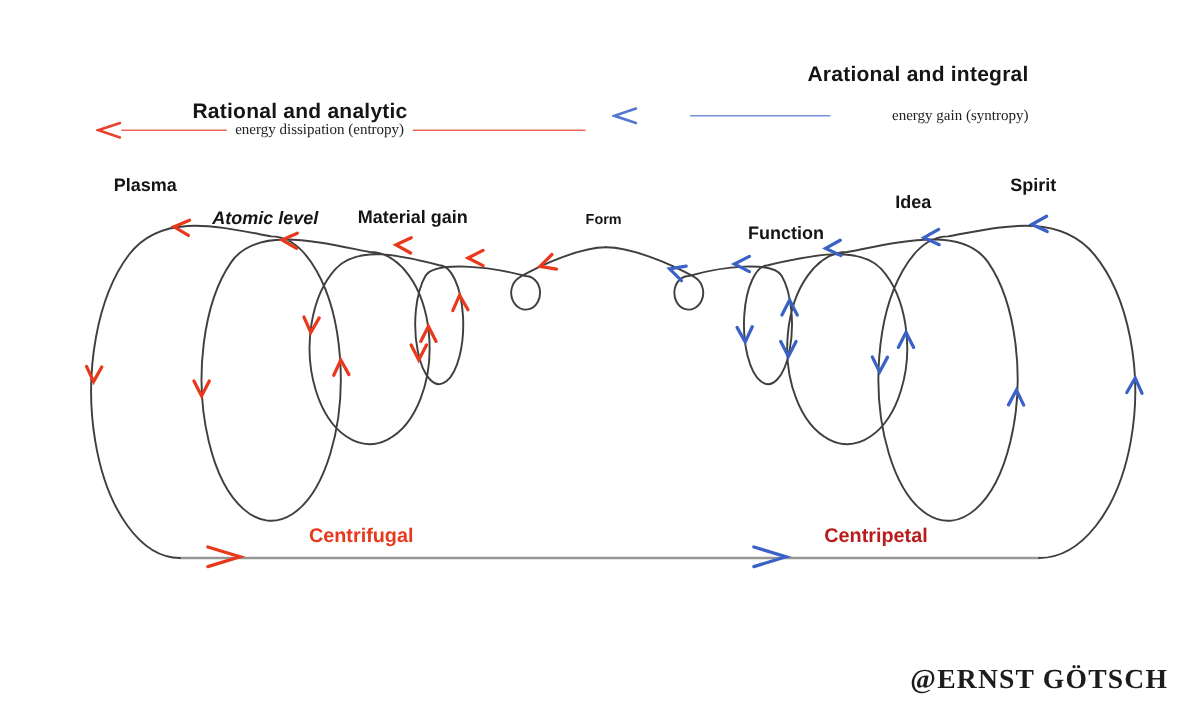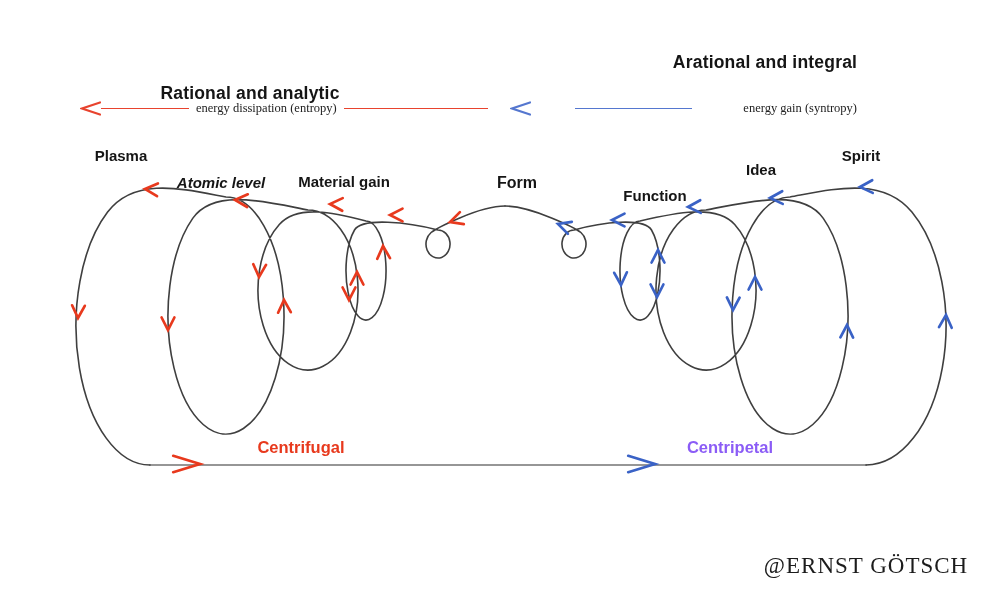--- a/index.html
+++ b/index.html
@@ -11,34 +11,34 @@
   .lbl{
     position:absolute;transform:translate(-50%,-50%);
     font-weight:700;color:#151515;white-space:nowrap;font-size:15px;
   }
   .hdr{font-size:17.5px;letter-spacing:.2px;}
   #lbl-rational{left:250px;top:61px;margin-top:32px;}
   #lbl-arational{left:765px;top:62px;}
   #lbl-plasma{left:121px;top:155px;}
   #lbl-atomic{left:221px;top:182px;font-style:italic;}
   #lbl-material{left:344px;top:181px;}
-  #lbl-form{left:517px;top:183px;font-size:16px;text-align:right;}
+  #lbl-form{left:503px;top:183px;font-size:12px;text-align:right;}
   #lbl-function{left:655px;top:179px;margin-top:16px;}
   #lbl-idea{left:761px;top:169px;}
   #lbl-spirit{left:861px;top:155px;}
   .pole{font-size:16.5px;}
   #lbl-centrifugal{left:265px;top:447px;margin-left:36px;}
   #lbl-centripetal{left:730px;top:447px;}
   #credit{
     left:866px;top:566px;font-family:"Liberation Serif",serif;
-    font-weight:400;font-size:23px;letter-spacing:1px;color:#1c1c1c;
+    font-weight:700;font-size:23px;letter-spacing:1px;color:#1c1c1c;
   }
   .energy{position:absolute;display:flex;align-items:center;height:16px;}
   #energy-left{left:80px;top:100px;width:408px;}
-  #energy-right{left:510px;top:100px;width:398px;gap:44px;}
+  #energy-right{left:510px;top:88px;width:398px;gap:44px;}
   .energy .ln{border-top:1.8px solid #000;height:0;margin-top:1px;}
   .energy .ln.grow{flex:1;}
   #energy-left .ln.fixed{width:88px;}
   #energy-right .ln.fixed{width:152px;}
   .etext{font-size:12.5px;color:#222;padding:0 7px;white-space:nowrap;font-weight:400;font-family:Liberation Serif, serif;}
   .chev{flex:0 0 auto;margin-top:1px;}
 </style>
 </head>
 <body>
 
@@ -99,16 +99,16 @@
 
   <div class="lbl" id="lbl-plasma">Plasma</div>
   <div class="lbl" id="lbl-atomic">Atomic level</div>
   <div class="lbl" id="lbl-material">Material gain</div>
   <div class="lbl" id="lbl-form">Form</div>
   <div class="lbl" id="lbl-function">Function</div>
   <div class="lbl" id="lbl-idea">Idea</div>
   <div class="lbl" id="lbl-spirit">Spirit</div>
 
   <div class="lbl pole" id="lbl-centrifugal" style="color: rgb(232, 57, 29);">Centrifugal</div>
-  <div class="lbl pole" id="lbl-centripetal" style="color: #8b5cf6;">Centripetal</div>
+  <div class="lbl pole" id="lbl-centripetal" style="color: #b91c1c;">Centripetal</div>
 
   <div class="lbl" id="credit">@ERNST GÖTSCH</div>
 </div>
 
 </body></html>

